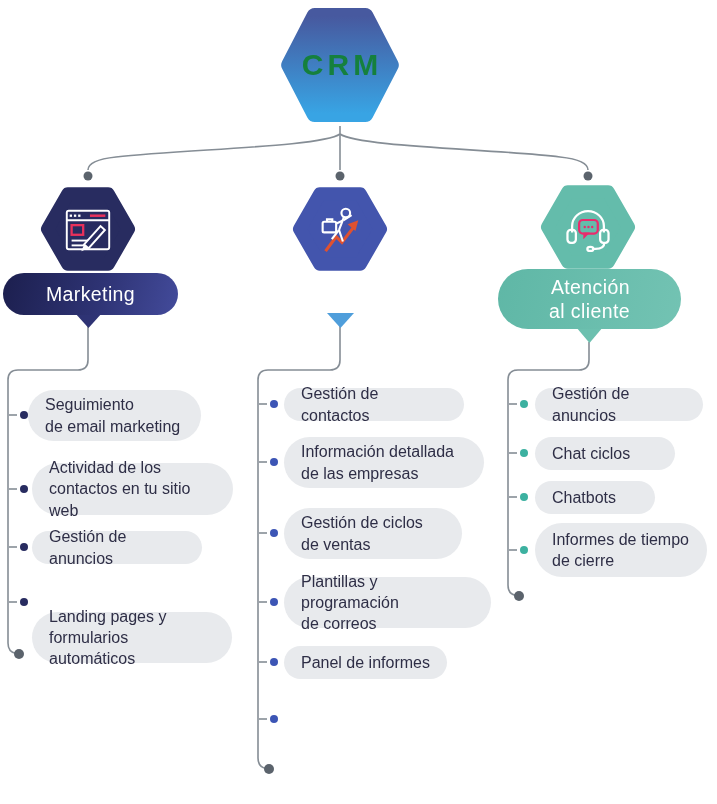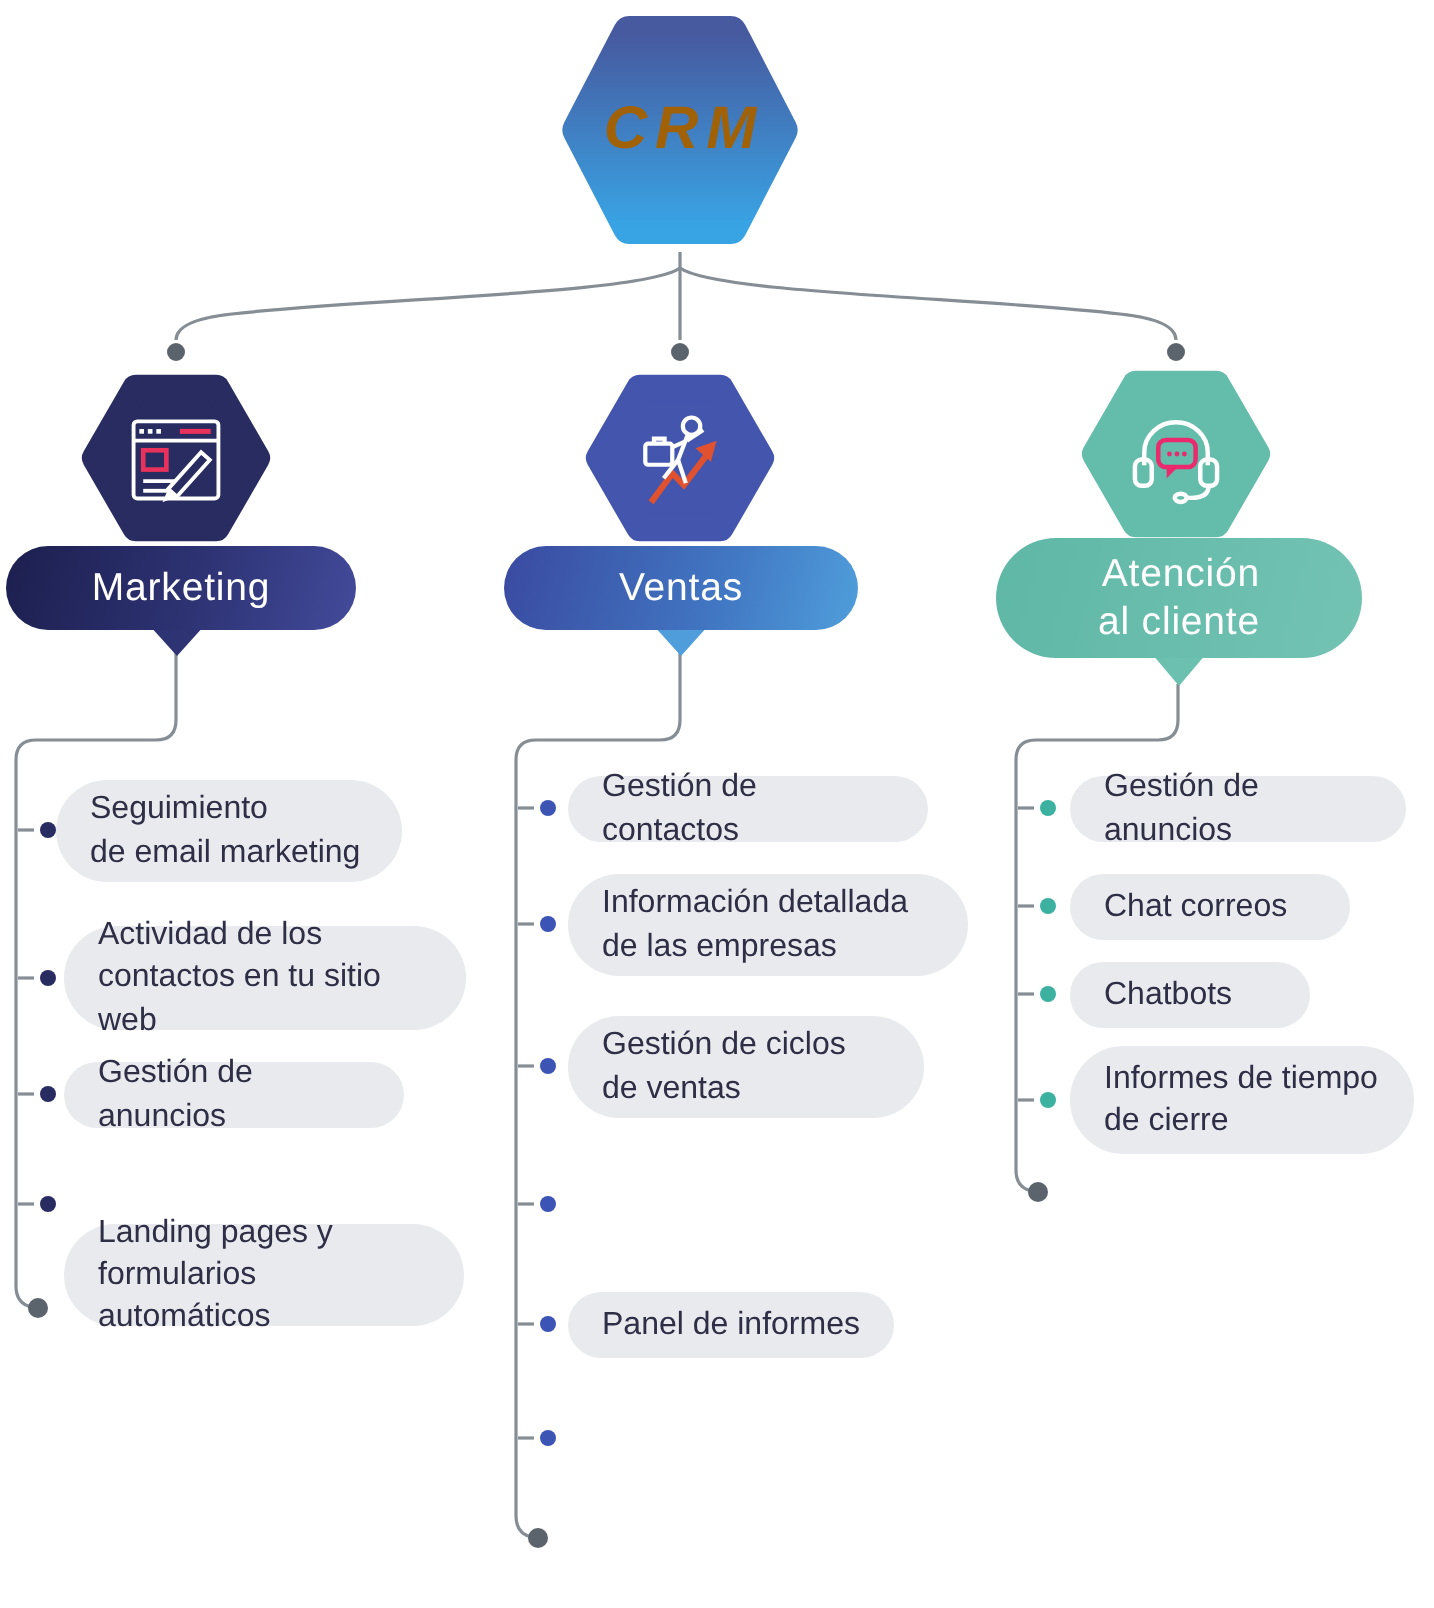--- a/index.html
+++ b/index.html
@@ -7,22 +7,22 @@
           font-family:"Liberation Sans",sans-serif;overflow:hidden;}
   svg{display:block;}
 
   
   #wires{position:absolute;left:0;top:0;z-index:1;}
 
   
   .hexnode{position:absolute;z-index:2;display:flex;align-items:center;justify-content:center;}
   .hexnode > svg.hexbg{position:absolute;left:0;top:0;width:100%;height:100%;}
   .hexnode .icon{position:relative;z-index:3;}
-  .crm-text{position:relative;z-index:3;color:#a16207;font-weight:bold;
-            font-size:30px;letter-spacing:4px;padding-left:4px;font-style:italic;}
+  .crm-text{position:relative;z-index:3;color:#15803d;font-weight:bold;
+            font-size:30px;letter-spacing:4px;padding-left:4px;}
 
   
   .label-pill{position:absolute;z-index:3;border-radius:999px;display:flex;
               align-items:center;justify-content:center;color:#fff;
               font-size:19.5px;font-weight:500;letter-spacing:.4px;text-align:right;
               line-height:1.25;}
   .tail{position:absolute;z-index:2;clip-path:polygon(0 0,100% 0,50% 100%);}
 
   .grad-marketing{background:linear-gradient(105deg,#1c1f4e 0%,#2e3374 55%,#434b9b 100%);}
   .grad-ventas{background:linear-gradient(105deg,#3a4aa0 0%,#4176c2 60%,#4f9edb 100%);}
@@ -176,44 +176,43 @@
       </g>
     </svg>
   </div>
 
   <div class="tail" style="left:75px;top:313px;width:27px;height:15px;background:#2e3374;"></div>
   <div class="label-pill grad-marketing" style="left:3px;top:273px;width:175px;height:42px;">
     <span>Marketing</span>
   </div>
 
   <div class="tail" style="left:327px;top:313px;width:27px;height:15px;background:#4f9edb;"></div>
-  <div class="label-pill grad-ventas" style="left:252px;top:273px;width:177px;height:42px;">
-    <span>Ventas</span>
-  </div>
 
   <div class="tail" style="left:576px;top:327px;width:27px;height:16px;background:#6cc0af;"></div>
   <div class="label-pill grad-atencion" style="left:498px;top:269px;width:183px;height:60px;">
     <span class="preline">Atención
 al cliente</span>
   </div>
 
   <div class="item-pill preline" style="left:28px;top:390px;width:173px;height:51px;">Seguimiento
 de email marketing</div>
   <div class="item-pill preline" style="left:32px;top:463px;width:201px;height:52px;">Actividad de los
 contactos en tu sitio web</div>
   <div class="item-pill" style="left:32px;top:531px;width:170px;height:33px;">Gestión de anuncios</div>
   <div class="item-pill preline" style="left:32px;top:577px;width:200px;height:51px;margin-top:35px;">Landing pages y
 formularios automáticos</div>
 
   <div class="item-pill" style="left:284px;top:388px;width:180px;height:33px;">Gestión de contactos</div>
   <div class="item-pill preline" style="left:284px;top:437px;width:200px;height:51px;">Información detallada
 de las empresas</div>
   <div class="item-pill preline" style="left:284px;top:508px;width:178px;height:51px;">Gestión de ciclos
 de ventas</div>
+  <div class="item-pill preline" style="left:284px;top:577px;width:207px;height:51px;">Plantillas y programación
+de correos</div>
   <div class="item-pill" style="left:284px;top:646px;width:163px;height:33px;">Panel de informes</div>
 
   <div class="item-pill" style="left:535px;top:388px;width:168px;height:33px;">Gestión de anuncios</div>
-  <div class="item-pill" style="left:535px;top:437px;width:140px;height:33px;">Chat correos</div>
+  <div class="item-pill" style="left:535px;top:437px;width:140px;height:33px;">Chat ciclos</div>
   <div class="item-pill" style="left:535px;top:481px;width:120px;height:33px;">Chatbots</div>
   <div class="item-pill preline" style="left:535px;top:523px;width:172px;height:54px;">Informes de tiempo
 de cierre</div>
 
 </div>
 
 </body></html>

